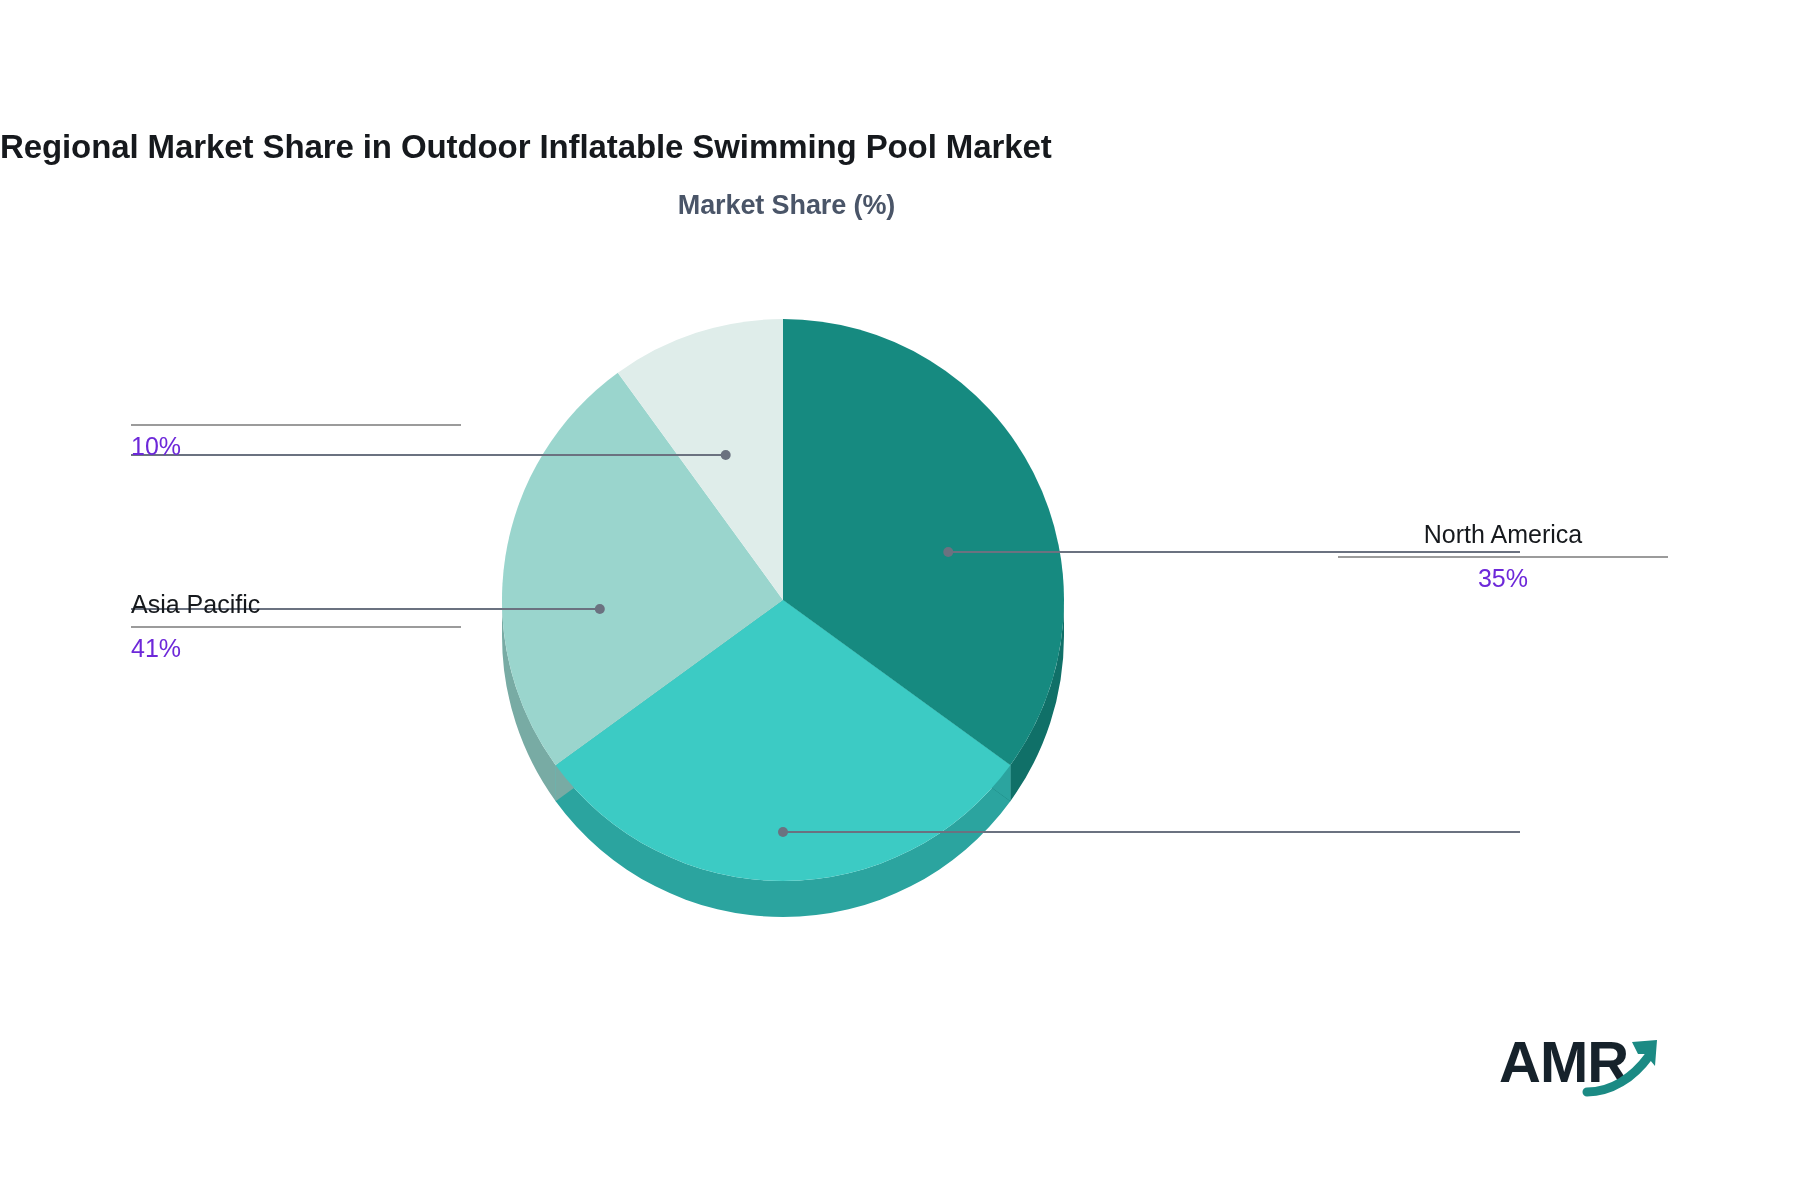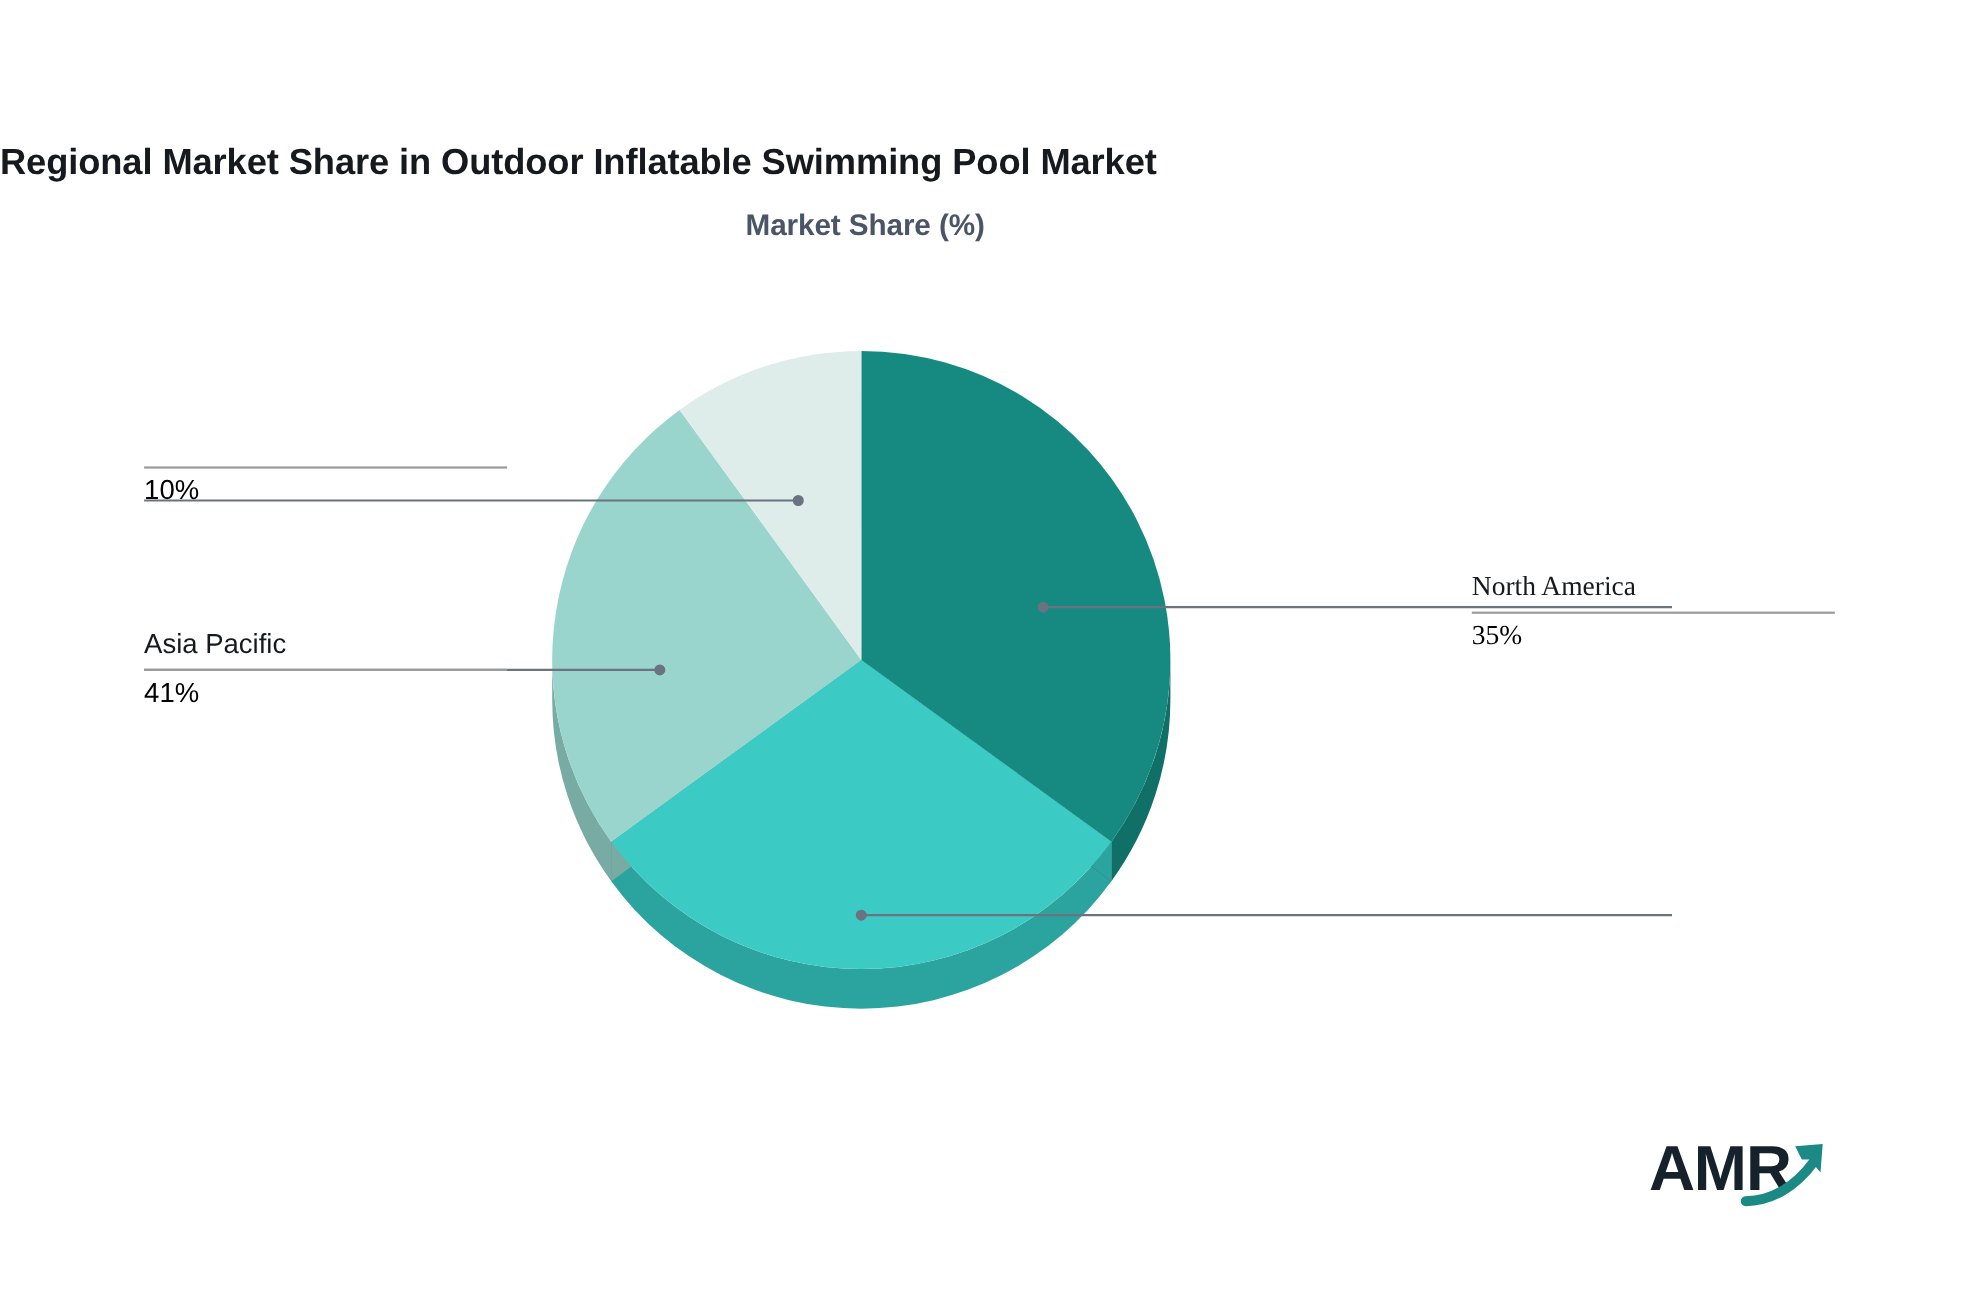--- a/index.html
+++ b/index.html
@@ -71,29 +71,29 @@
     line-height: 32px;
     white-space: nowrap;
   }
   .callout .rule {
     height: 0;
     border-top: 2px solid #9b9b9b;
     margin: 6px 0 4px 0;
   }
   .callout .val {
     font-size: 25px;
-    color: #000000;
+    color: #6d28d9;
     line-height: 32px;
     white-space: nowrap;
   }
   .callout.left  { text-align: left;  }
-  .callout.right { text-align: left; font-family: Liberation Serif, serif; }
+  .callout.right { text-align: center; }
 
   #callout-rest-of-world { left: 131px; top: 418px; }
-  #callout-asia-pacific  { left: 131px; top: 570px; }
+  #callout-asia-pacific  { left: 131px; top: 588px; }
   #callout-north-america { left: 1338px; top: 518px; }
   #callout-europe        { left: 1338px; top: 798px; }
 
   
   #amr-logo {
     position: absolute;
     left: 1475px;
     top: 1030px;
     width: 180px;
     height: 70px;

